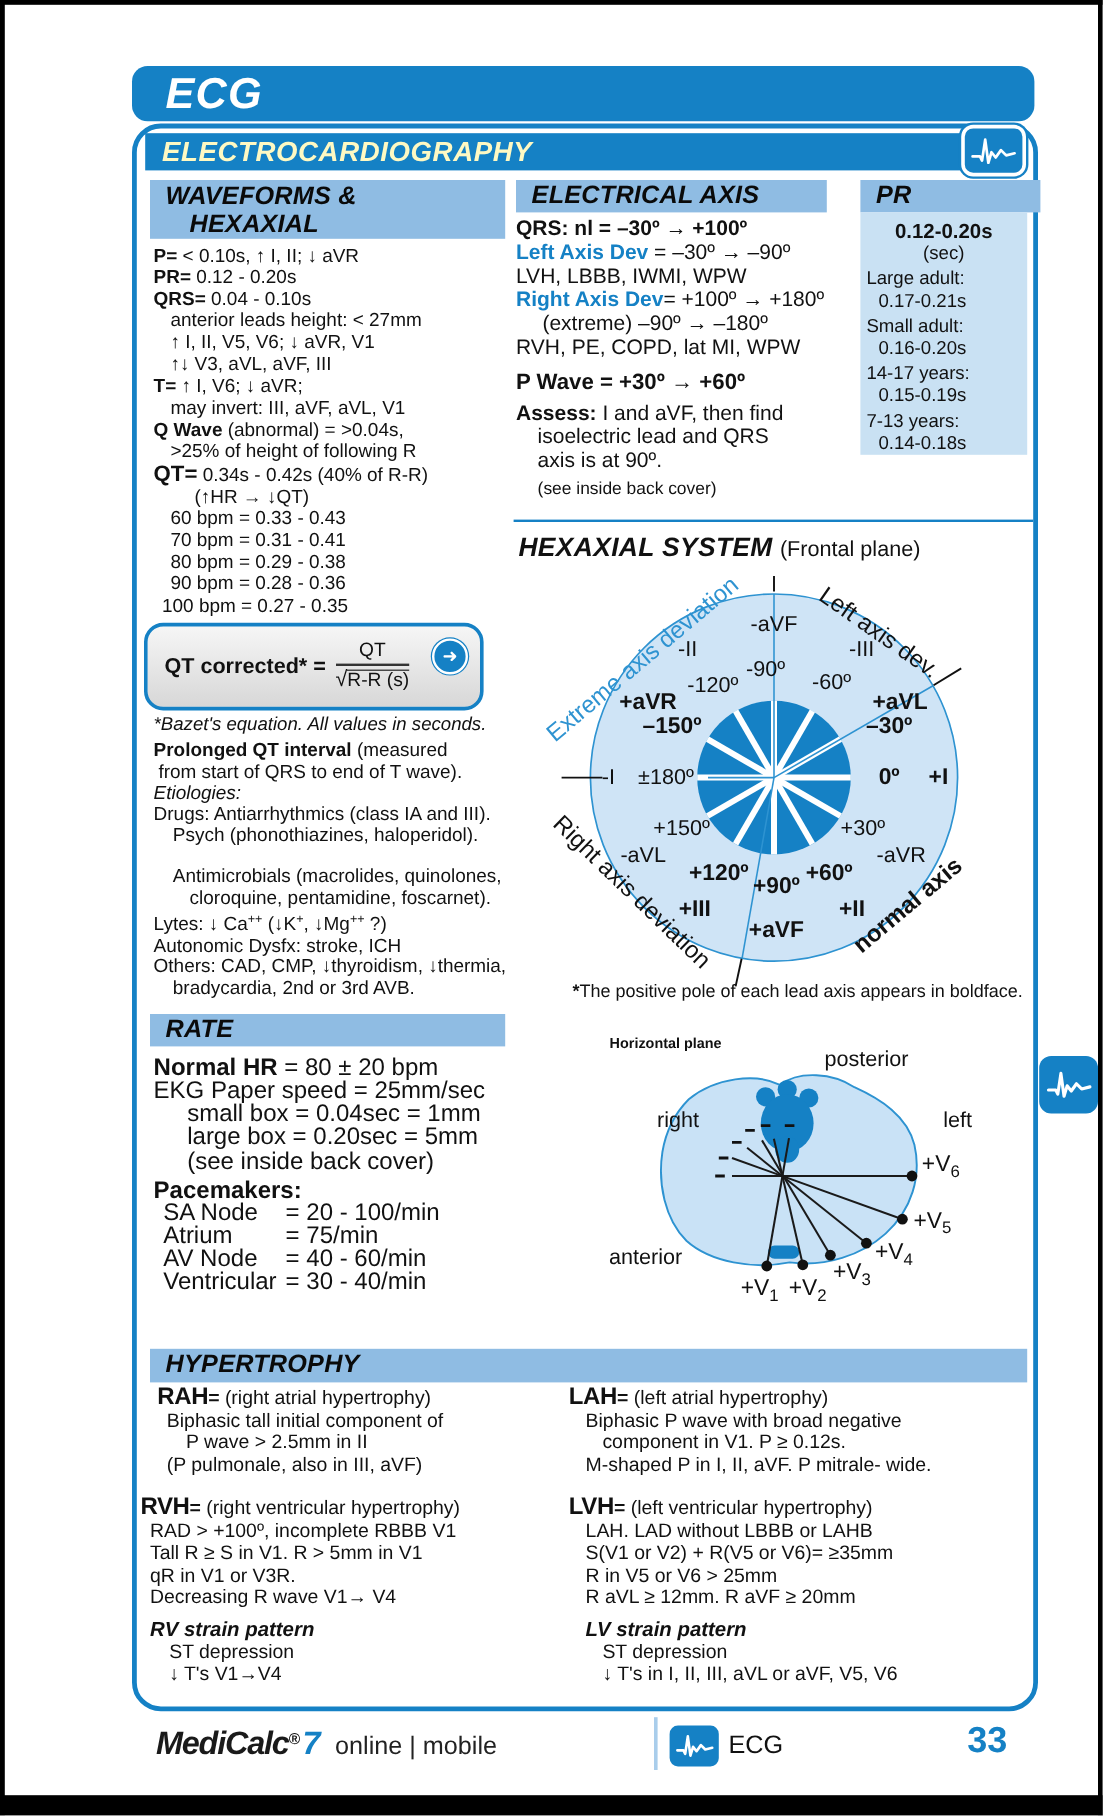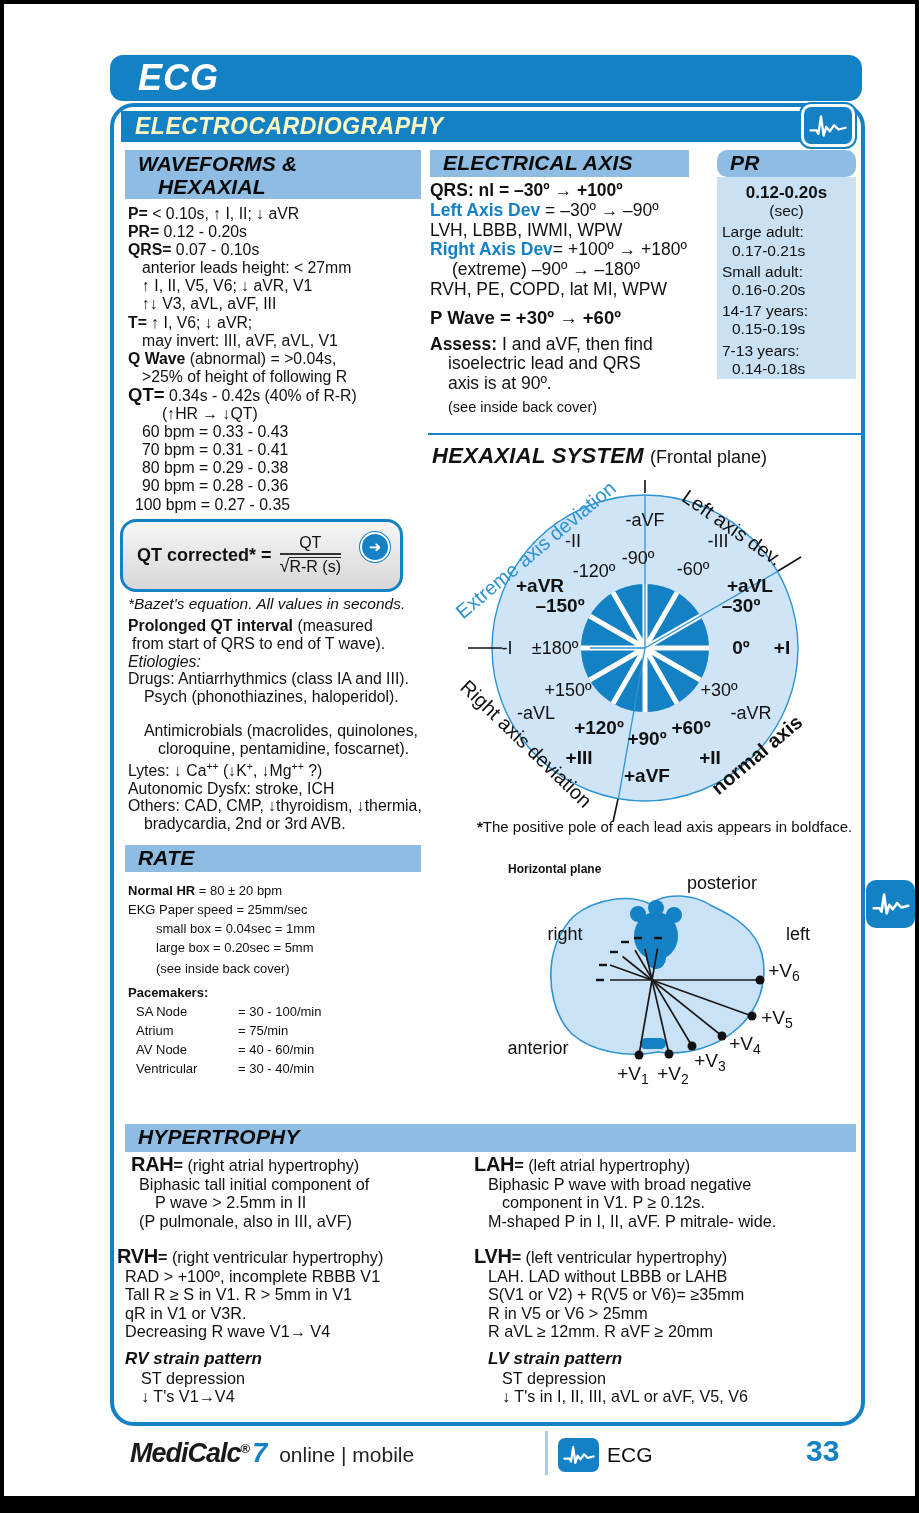--- a/index.html
+++ b/index.html
@@ -24,33 +24,33 @@
   .hdr-icon{left:801px;top:104px;width:54px;height:43px;background:var(--blue);
             border:3px solid #fff;border-radius:10px;box-shadow:0 0 0 2px var(--blue);
             box-sizing:border-box;display:flex;align-items:center;justify-content:center;}
 
   
   .sec-h{background:var(--hdr);font-style:italic;font-weight:700;font-size:21px;color:#0a0a0a;
          box-sizing:border-box;padding:1px 0 0 13px;letter-spacing:.2px;}
   .wf-h{left:125px;top:150px;width:296px;height:49px;line-height:23px;padding-top:2px;}
   .wf-h .l2{margin-left:20px;}
   .ea-h{left:430px;top:150px;width:259px;height:27px;}
-  .pr-h{left:717px;top:150px;width:139px;height:27px;border-radius:10px;}
+  .pr-h{left:717px;top:150px;width:150px;height:27px;}
   .pr-body{left:717px;top:177px;width:139px;height:202px;background:var(--light);
            padding-top:7px;box-sizing:border-box;font-size:15.5px;}
   .rate-h{left:125px;top:845px;width:296px;height:27px;}
   .hyp-h{left:125px;top:1124px;width:731px;height:28px;}
 
   
   .tl{white-space:nowrap;}
   .wf-lines{left:128px;top:205px;width:300px;font-size:15.8px;line-height:18.1px;}
   .ea-lines{left:430px;top:181px;width:295px;font-size:17.5px;line-height:19.8px;}
   .pr-body .tl{line-height:18.2px;}
   .pq-lines{left:128px;top:617px;width:305px;font-size:15.8px;line-height:17.8px;}
-  .rate-lines{left:128px;top:881px;width:300px;font-size:13px;line-height:19px;}
+  .rate-lines{left:128px;top:881px;width:300px;font-size:20px;line-height:19px;}
   .hyp-lines{font-size:16.2px;line-height:18.6px;}
   .rah{left:131px;top:1155px;width:340px;}
   .lah{left:474px;top:1155px;width:382px;}
   .rvh{left:117px;top:1247px;width:340px;}
   .lvh{left:474px;top:1247px;width:382px;}
 
   .sg-r{}
   .sg-b{font-weight:700;}
   .sg-bb{font-weight:700;font-size:18.5px;}
   .sg-hb{font-weight:700;font-size:20px;letter-spacing:-.3px;}
@@ -151,21 +151,21 @@
       <div class="tl" style="margin-left: 15px;"><span class="sg-r">0.16-0.20s</span></div>
       <div class="tl" style="margin-left: 5px; margin-top: 3px;"><span class="sg-r">14-17 years:</span></div>
       <div class="tl" style="margin-left: 15px;"><span class="sg-r">0.15-0.19s</span></div>
       <div class="tl" style="margin-left: 5px; margin-top: 3px;"><span class="sg-r">7-13 years:</span></div>
       <div class="tl" style="margin-left: 15px;"><span class="sg-r">0.14-0.18s</span></div>
     </div>
 
   <div class="abs wf-lines">
       <div class="tl"><span class="sg-b">P=</span><span class="sg-r">  &lt; 0.10s, ↑ I, II; ↓ aVR</span></div>
       <div class="tl"><span class="sg-b">PR=</span><span class="sg-r">  0.12 - 0.20s</span></div>
-      <div class="tl"><span class="sg-b">QRS=</span><span class="sg-r"> 0.07 - 0.10s</span></div>
+      <div class="tl"><span class="sg-b">QRS=</span><span class="sg-r"> 0.04 - 0.10s</span></div>
       <div class="tl" style="margin-left: 14px;"><span class="sg-r">anterior leads height: &lt; 27mm</span></div>
       <div class="tl" style="margin-left: 14px;"><span class="sg-r">↑  I, II, V5, V6;   ↓  aVR, V1</span></div>
       <div class="tl" style="margin-left: 14px;"><span class="sg-r">↑↓  V3, aVL, aVF, III</span></div>
       <div class="tl"><span class="sg-b">T=</span><span class="sg-r"> ↑  I, V6; ↓  aVR;</span></div>
       <div class="tl" style="margin-left: 14px;"><span class="sg-r">may invert: III, aVF, aVL, V1</span></div>
       <div class="tl"><span class="sg-b">Q Wave</span><span class="sg-r"> (abnormal) = &gt;0.04s,</span></div>
       <div class="tl" style="margin-left: 14px;"><span class="sg-r">&gt;25% of height of following R</span></div>
       <div class="tl"><span class="sg-bb">QT=</span><span class="sg-r"> 0.34s - 0.42s (40% of R-R)</span></div>
       <div class="tl" style="margin-left: 34px;"><span class="sg-r">(↑HR → ↓QT)</span></div>
       <div class="tl" style="margin-left: 14px;"><span class="sg-r">60 bpm = 0.33 - 0.43</span></div>
@@ -213,21 +213,21 @@
     </div>
 
   <div class="abs sec-h rate-h">RATE</div>
   <div class="abs rate-lines">
       <div class="tl"><span class="sg-b">Normal HR</span><span class="sg-r"> = 80 ± 20 bpm</span></div>
       <div class="tl"><span class="sg-r">EKG Paper speed = 25mm/sec</span></div>
       <div class="tl" style="margin-left: 28px;"><span class="sg-r">small box = 0.04sec = 1mm</span></div>
       <div class="tl" style="margin-left: 28px;"><span class="sg-r">large box = 0.20sec = 5mm</span></div>
       <div class="tl" style="margin-left: 28px; margin-top: 2px;"><span class="sg-r">(see inside back cover)</span></div>
       <div class="tl" style="margin-top: 5px;"><span class="sg-b">Pacemakers:</span></div>
-      <div class="tl" style="margin-left: 8px;"><span class="sg-w">SA Node</span><span class="sg-r">= 30 - 100/min</span></div>
+      <div class="tl" style="margin-left: 8px;"><span class="sg-w">SA Node</span><span class="sg-r">= 20 - 100/min</span></div>
       <div class="tl" style="margin-left: 8px;"><span class="sg-w">Atrium</span><span class="sg-r">= 75/min</span></div>
       <div class="tl" style="margin-left: 8px;"><span class="sg-w">AV Node</span><span class="sg-r">= 40 - 60/min</span></div>
       <div class="tl" style="margin-left: 8px;"><span class="sg-w">Ventricular</span><span class="sg-r">= 30 - 40/min</span></div>
     </div>
 
   <div class="abs hex-rule"></div>
   <div class="abs hex-title">
     <span class="t1">HEXAXIAL SYSTEM</span><span class="t2">(Frontal plane)</span>
   </div>
 

